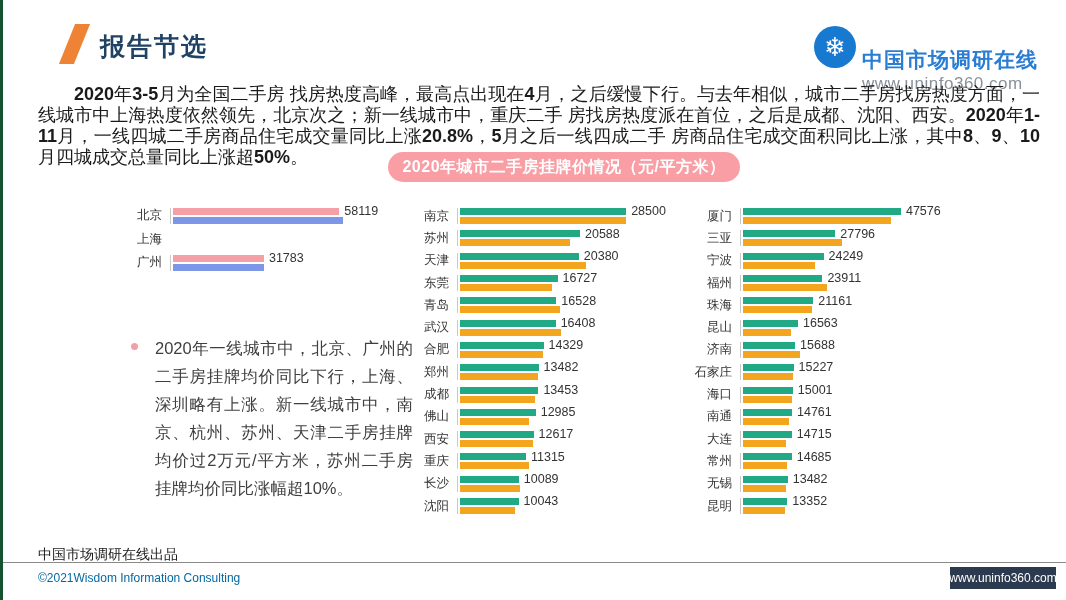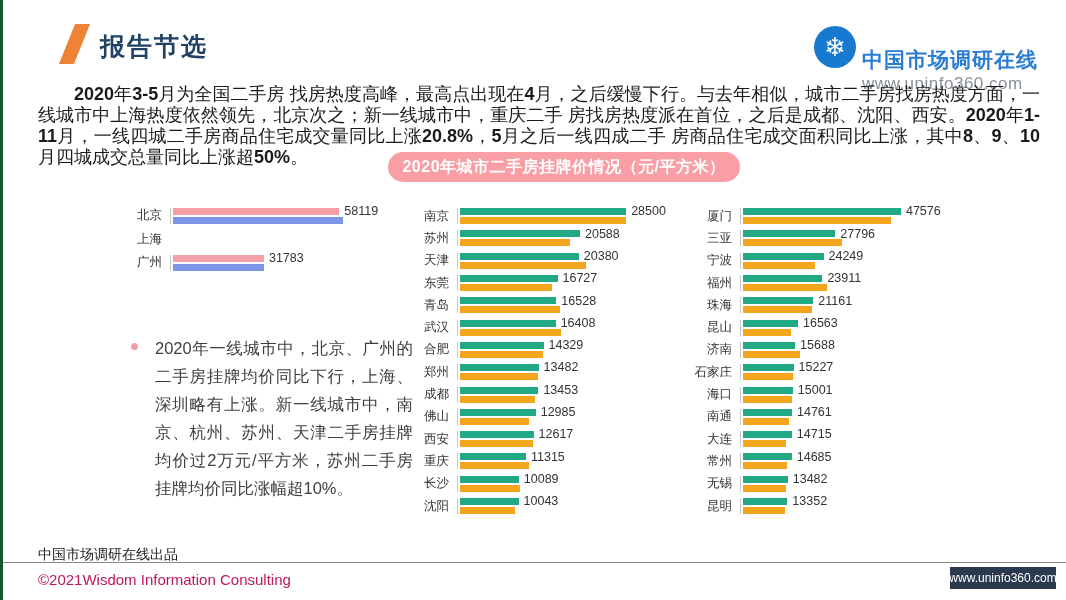--- a/index.html
+++ b/index.html
@@ -64,21 +64,21 @@
   
   .note { position:absolute; left:128px; top:334px; width:282px; }
   .note-dot {
     position:absolute; left:0; top:9px; width:7px; height:7px; border-radius:50%;
   }
   .note-text { margin-left:24px; font-size:16.5px; line-height:28px; color:#3F3F3F; text-align:justify; }
 
   
   .footer-producer { position:absolute; left:35px; top:546px; font-size:14px; color:#1a1a1a; }
   .footer-line { position:absolute; left:0; top:562px; width:1066px; height:0; border-top:1.5px solid #8a8a8a; }
-  .footer-copy { position:absolute; left:35px; top:571px; font-size:15px; color:#be185d; }
+  .footer-copy { position:absolute; left:35px; top:571px; font-size:12px; color:#0369a1; }
   .footer-badge {
     position:absolute; left:947px; top:567px; width:106px; height:22px;
     color:#fff; font-size:12px; display:flex; align-items:center; justify-content:center;
   }
 </style>
 </head>
 <body>
 
 <div class="page">
 

